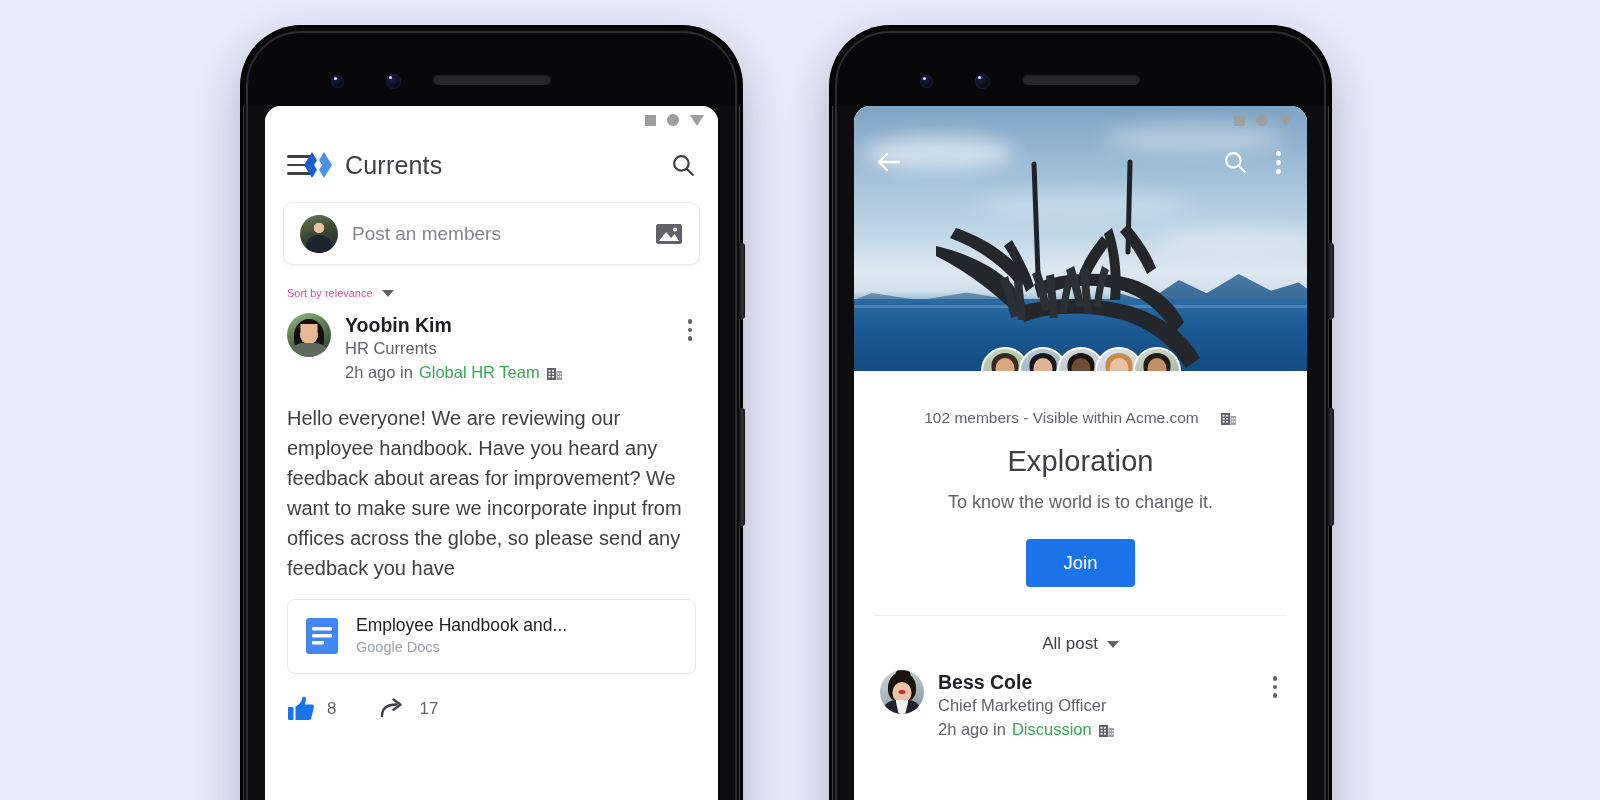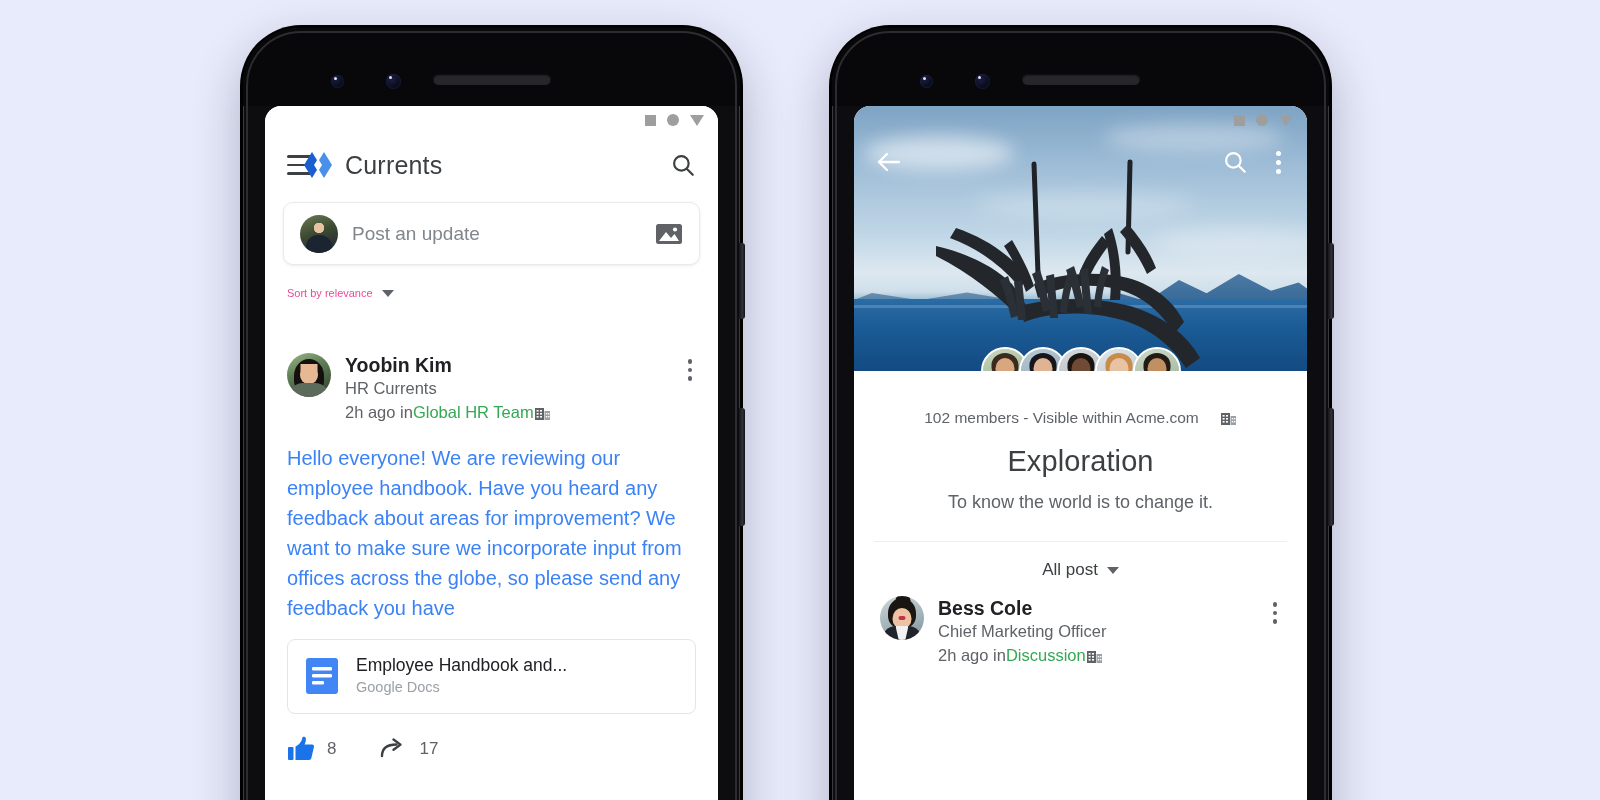--- a/index.html
+++ b/index.html
@@ -226,21 +226,21 @@
   }
   .sortrow .lbl { font-size: 11px; color: #ec4899; }
   .caret {
     width: 0; height: 0;
     border-left: 6px solid transparent;
     border-right: 6px solid transparent;
     border-top: 7px solid #5f6368;
   }
 
   
-  .post { padding: 6px 22px 0 22px; margin-top: 40px; }
+  .post { padding: 6px 22px 0 22px; }
   .post-head { display: flex; align-items: flex-start; gap: 14px; }
   .avatar-yoobin {
     width: 44px; height: 44px;
     border-radius: 50%;
     flex: none;
     overflow: hidden;
     position: relative;
     background: linear-gradient(155deg, #9cb98b 0%, #5f7d55 40%, #2c3c2c 100%);
   }
   .avatar-yoobin .face {
@@ -273,31 +273,31 @@
     left: 50%; bottom: -4px;
     transform: translateX(-50%);
     width: 40px; height: 18px;
     border-radius: 14px 14px 0 0;
     background: #5d6b5c;
     z-index: 3;
   }
   .pmeta { flex: 1; min-width: 0; }
   .pname { font-size: 19.5px; font-weight: bold; color: #202124; line-height: 1.25; }
   .prole { font-size: 16.5px; color: #5f6368; line-height: 1.45; }
-  .ptime { font-size: 16.5px; color: #5f6368; line-height: 1.45; display: flex; align-items: center; flex-wrap: wrap; }
+  .ptime { font-size: 16.5px; color: #5f6368; line-height: 1.45; display: flex; align-items: center; gap: 6px; flex-wrap: wrap; }
   .pgroup { color: #34a853; }
   .bldg-ico { display: inline-block; vertical-align: -2px; }
   .kebab { display: flex; flex-direction: column; gap: 4px; padding: 6px 4px; cursor: pointer; flex: none; }
   .kebab i { width: 4.5px; height: 4.5px; border-radius: 50%; background: #5f6368; display: block; }
 
   .ptext {
     margin-top: 18px;
     font-size: 20px;
     line-height: 30px;
-    color: #3b82f6;
+    color: #404040;
   }
 
   
   .attach {
     margin-top: 16px;
     border: 1px solid #e3e5e8;
     border-radius: 8px;
     padding: 14px 16px;
     display: flex;
     align-items: center;
@@ -592,21 +592,21 @@
           <div class="brand-title">Currents</div>
         </div>
         <svg class="search-ico" width="26" height="26" viewBox="0 0 24 24">
           <circle cx="10.5" cy="10.5" r="6.7" fill="none" stroke="#3c4043" stroke-width="2"></circle>
           <line x1="15.4" y1="15.4" x2="21" y2="21" stroke="#3c4043" stroke-width="2" stroke-linecap="round"></line>
         </svg>
       </div>
 
       <div class="composer">
         <div class="composer-avatar"></div>
-        <div class="composer-ph">Post an update</div>
+        <div class="composer-ph">Post an members</div>
         <svg class="img-ico" width="28" height="24" viewBox="0 0 28 24">
           <rect x="1" y="2" width="26" height="20" rx="2.5" fill="#5f6368"></rect>
           <path d="M4 19 L11 10 L16 16 L19.5 12 L24 19 Z" fill="#ffffff"></path>
           <circle cx="20" cy="7.5" r="2.1" fill="#ffffff"></circle>
         </svg>
       </div>
 
       <div class="sortrow">
         <span class="lbl">Sort by relevance</span>
         <span class="caret"></span>
@@ -805,20 +805,23 @@
             <rect x="2.6" y="11" width="2" height="1.6" fill="#fff"></rect>
             <rect x="6" y="11" width="2" height="1.6" fill="#fff"></rect>
             <rect x="11.8" y="8" width="1.5" height="1.4" fill="#fff"></rect>
             <rect x="14" y="8" width="1.4" height="1.4" fill="#fff"></rect>
             <rect x="11.8" y="11" width="1.5" height="1.4" fill="#fff"></rect>
             <rect x="14" y="11" width="1.4" height="1.4" fill="#fff"></rect>
           </svg>
         </div>
         <div class="gtitle">Exploration</div>
         <div class="gtag">To know the world is to change it.</div>
+        <div class="join-wrap">
+          <button class="join-btn">Join</button>
+        </div>
         <div class="divider"></div>
       </div>
 
       <div class="allpost">
         <span class="lbl">All post</span>
         <span class="caret"></span>
       </div>
 
       <div class="rpost">
         <div class="post-head">

